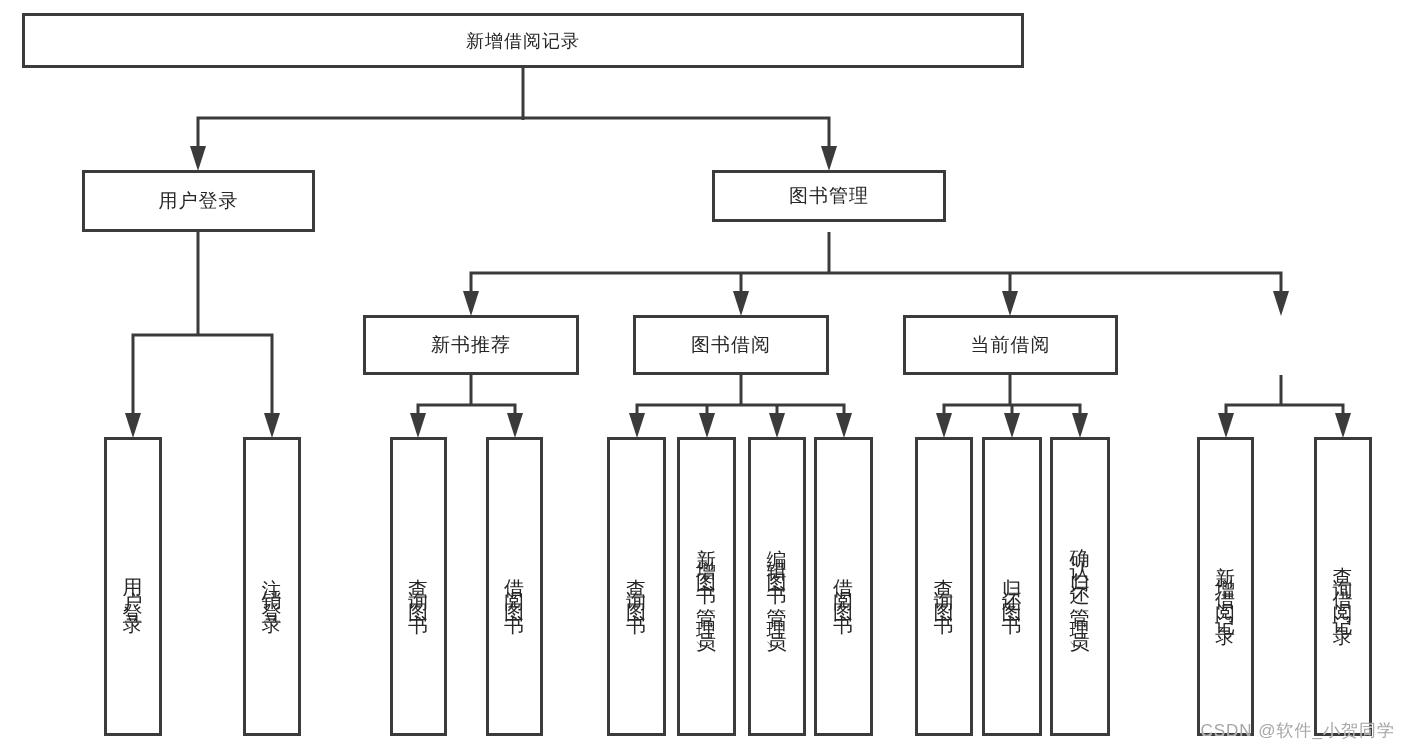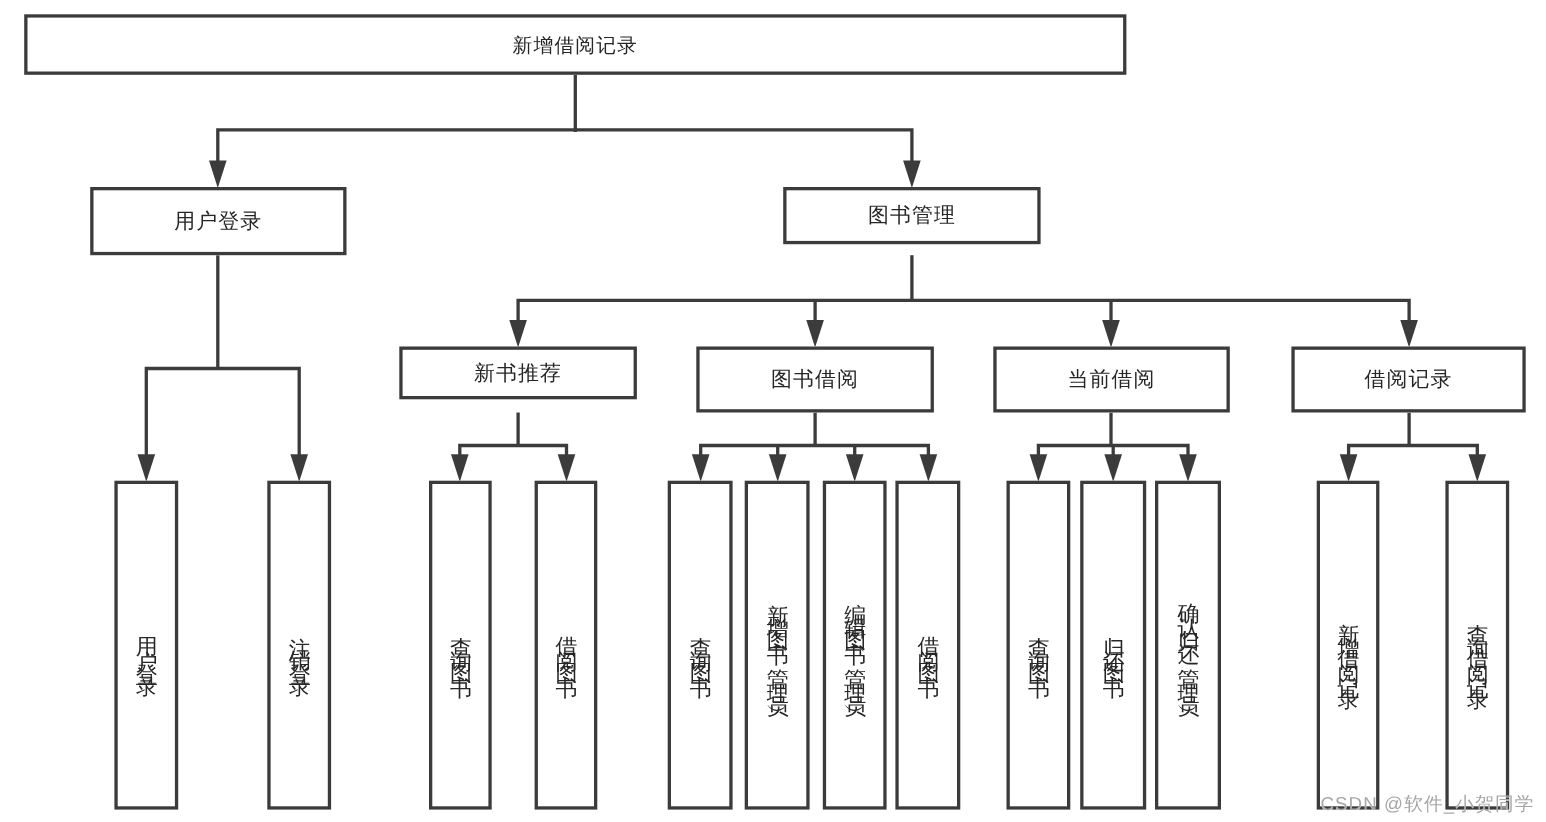--- a/index.html
+++ b/index.html
@@ -89,31 +89,28 @@
     <span>新增借阅记录</span>
   </div>
 
   <div class="box hbox" style="left:82px;top:170px;width:233px;height:62px;">
     <span>用户登录</span>
   </div>
   <div class="box hbox" style="left:712px;top:170px;width:234px;height:52px;">
     <span>图书管理</span>
   </div>
 
-  <div class="box hbox" style="left:363px;top:315px;width:216px;height:48px;">
+  <div class="box hbox" style="left:363px;top:315px;width:216px;height:60px;">
     <span>新书推荐</span>
   </div>
-  <div class="box hbox" style="left:633px;top:315px;width:216px;height:60px;">
+  <div class="box hbox" style="left:633px;top:315px;width:196px;height:60px;">
     <span>图书借阅</span>
   </div>
   <div class="box hbox" style="left:903px;top:315px;width:215px;height:60px;">
     <span>当前借阅</span>
-  </div>
-  <div class="box hbox" style="left:1174px;top:315px;width:213px;height:60px;">
-    <span>借阅记录</span>
   </div>
 
   <div class="box" style="left:104px;top:437px;width:58px;height:299px;">
     <span class="vlabel">用户登录</span>
   </div>
   <div class="box" style="left:243px;top:437px;width:58px;height:299px;">
     <span class="vlabel">注销登录</span>
   </div>
 
   <div class="box" style="left:390px;top:437px;width:57px;height:299px;">

